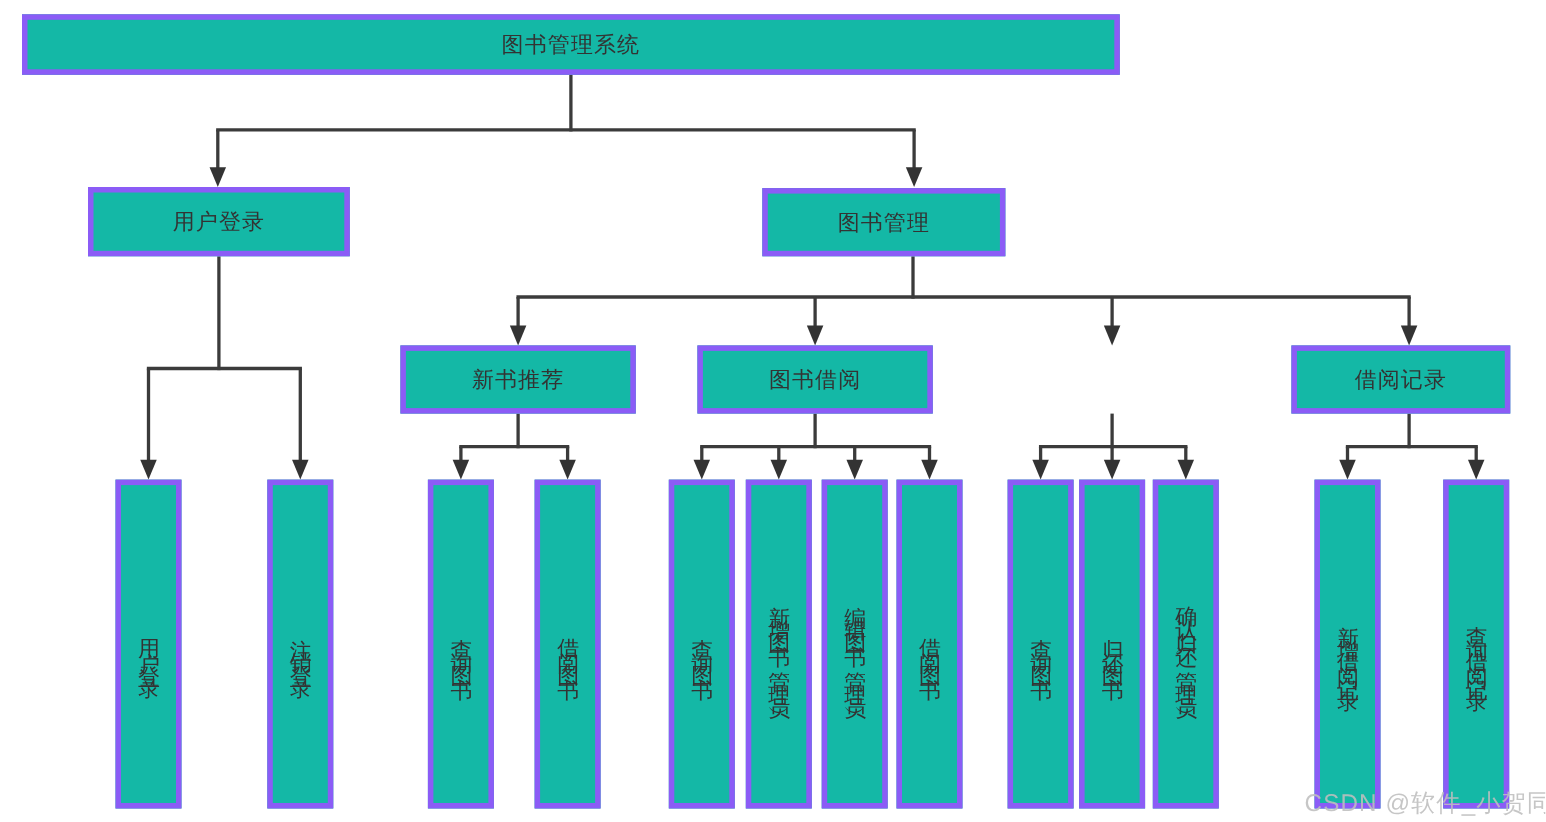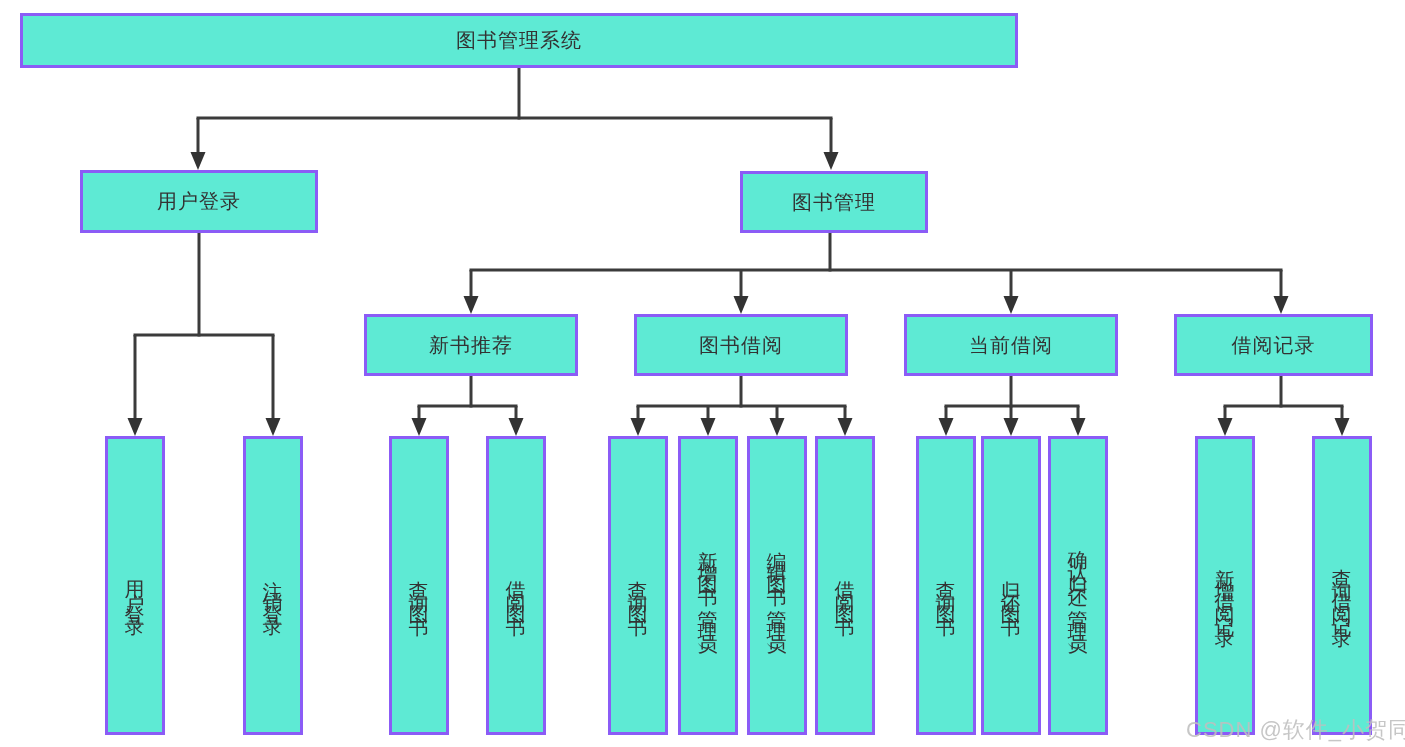--- a/index.html
+++ b/index.html
@@ -23,22 +23,22 @@
   #wires line {
     stroke: #3b3b3b;
     stroke-width: 3;
   }
   #wires polygon {
     fill: #333333;
   }
   .box {
     position: absolute;
     box-sizing: border-box;
-    border: 3px solid #8b5cf6;
-    background: #5eead4;
+    border: 5px solid #8b5cf6;
+    background: #14b8a6;
     color: #333333;
     display: flex;
     align-items: center;
     justify-content: center;
     font-size: 20px;
     letter-spacing: 1px;
   }
   .box.v {
     writing-mode: vertical-rl;
     text-orientation: mixed;
@@ -121,25 +121,24 @@
     <line x1="1223.5" y1="406" x2="1343.5" y2="406"></line>
     <line x1="1225" y1="406" x2="1225" y2="419"></line>
     <polygon points="1217.5,418 1232.5,418 1225,436"></polygon>
     <line x1="1342" y1="406" x2="1342" y2="419"></line>
     <polygon points="1334.5,418 1349.5,418 1342,436"></polygon>
   </svg>
 
   <div class="box" style="left:20px;top:13px;width:998px;height:55px">图书管理系统</div>
 
   <div class="box" style="left:80px;top:170px;width:238px;height:63px">用户登录</div>
-  <div class="box" style="left:740px;top:171px;width:188px;height:62px">图书管理</div>
+  <div class="box" style="left:693px;top:171px;width:221px;height:62px">图书管理</div>
 
   <div class="box" style="left:364px;top:314px;width:214px;height:62px">新书推荐</div>
   <div class="box" style="left:634px;top:314px;width:214px;height:62px">图书借阅</div>
-  <div class="box" style="left:904px;top:314px;width:214px;height:62px">当前借阅</div>
   <div class="box" style="left:1174px;top:314px;width:199px;height:62px">借阅记录</div>
 
   <div class="box v" style="left:105px;top:436px;width:60px;height:299px">用户登录</div>
   <div class="box v" style="left:243px;top:436px;width:60px;height:299px">注销登录</div>
 
   <div class="box v" style="left:389px;top:436px;width:60px;height:299px">查询图书</div>
   <div class="box v" style="left:486px;top:436px;width:60px;height:299px">借阅图书</div>
 
   <div class="box v" style="left:608px;top:436px;width:60px;height:299px">查询图书</div>
   <div class="box v" style="left:678px;top:436px;width:60px;height:299px">新增图书（管理员）</div>

